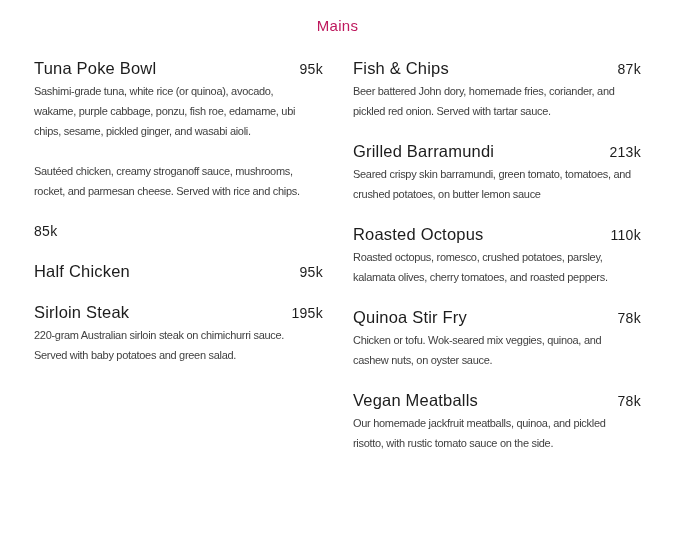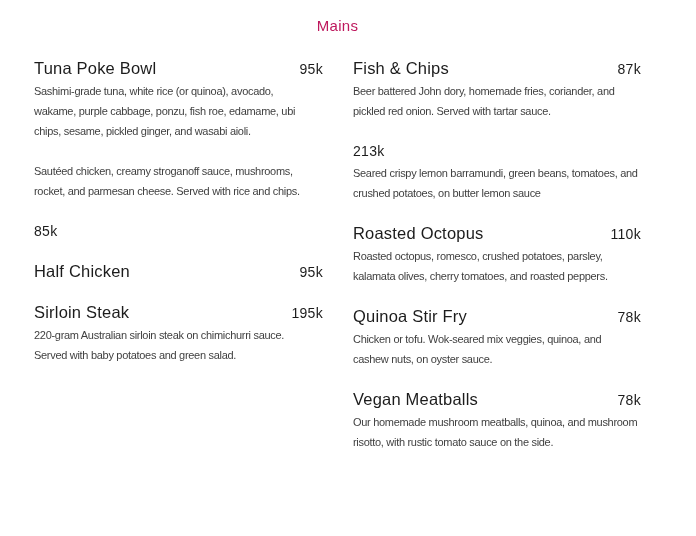--- a/index.html
+++ b/index.html
@@ -128,23 +128,24 @@
         <div class="item-head">
           <span class="item-name">Fish &amp; Chips</span>
           <span class="item-price">87k</span>
         </div>
         <div class="item-desc">Beer battered John dory, homemade fries, coriander, and
 pickled red onion. Served with tartar sauce.</div>
       </div>
 
       <div class="item">
         <div class="item-head">
+          <span class="item-name">Grilled Barramundi</span>
           <span class="item-price">213k</span>
         </div>
-        <div class="item-desc">Seared crispy lemon barramundi, green beans, tomatoes, and
+        <div class="item-desc">Seared crispy skin barramundi, green tomato, tomatoes, and
 crushed potatoes, on butter lemon sauce</div>
       </div>
 
       <div class="item">
         <div class="item-head">
           <span class="item-name">Roasted Octopus</span>
           <span class="item-price">110k</span>
         </div>
         <div class="item-desc">Roasted octopus, romesco, crushed potatoes, parsley,
 kalamata olives, cherry tomatoes, and roasted peppers.</div>
@@ -157,20 +158,20 @@
         </div>
         <div class="item-desc">Chicken or tofu. Wok-seared mix veggies, quinoa, and
 cashew nuts, on oyster sauce.</div>
       </div>
 
       <div class="item">
         <div class="item-head">
           <span class="item-name">Vegan Meatballs</span>
           <span class="item-price">78k</span>
         </div>
-        <div class="item-desc">Our homemade mushroom meatballs, quinoa, and mushroom
+        <div class="item-desc">Our homemade jackfruit meatballs, quinoa, and pickled
 risotto, with rustic tomato sauce on the side.</div>
       </div>
 
     </div>
 
   </div>
 </div>
 
 </body></html>

